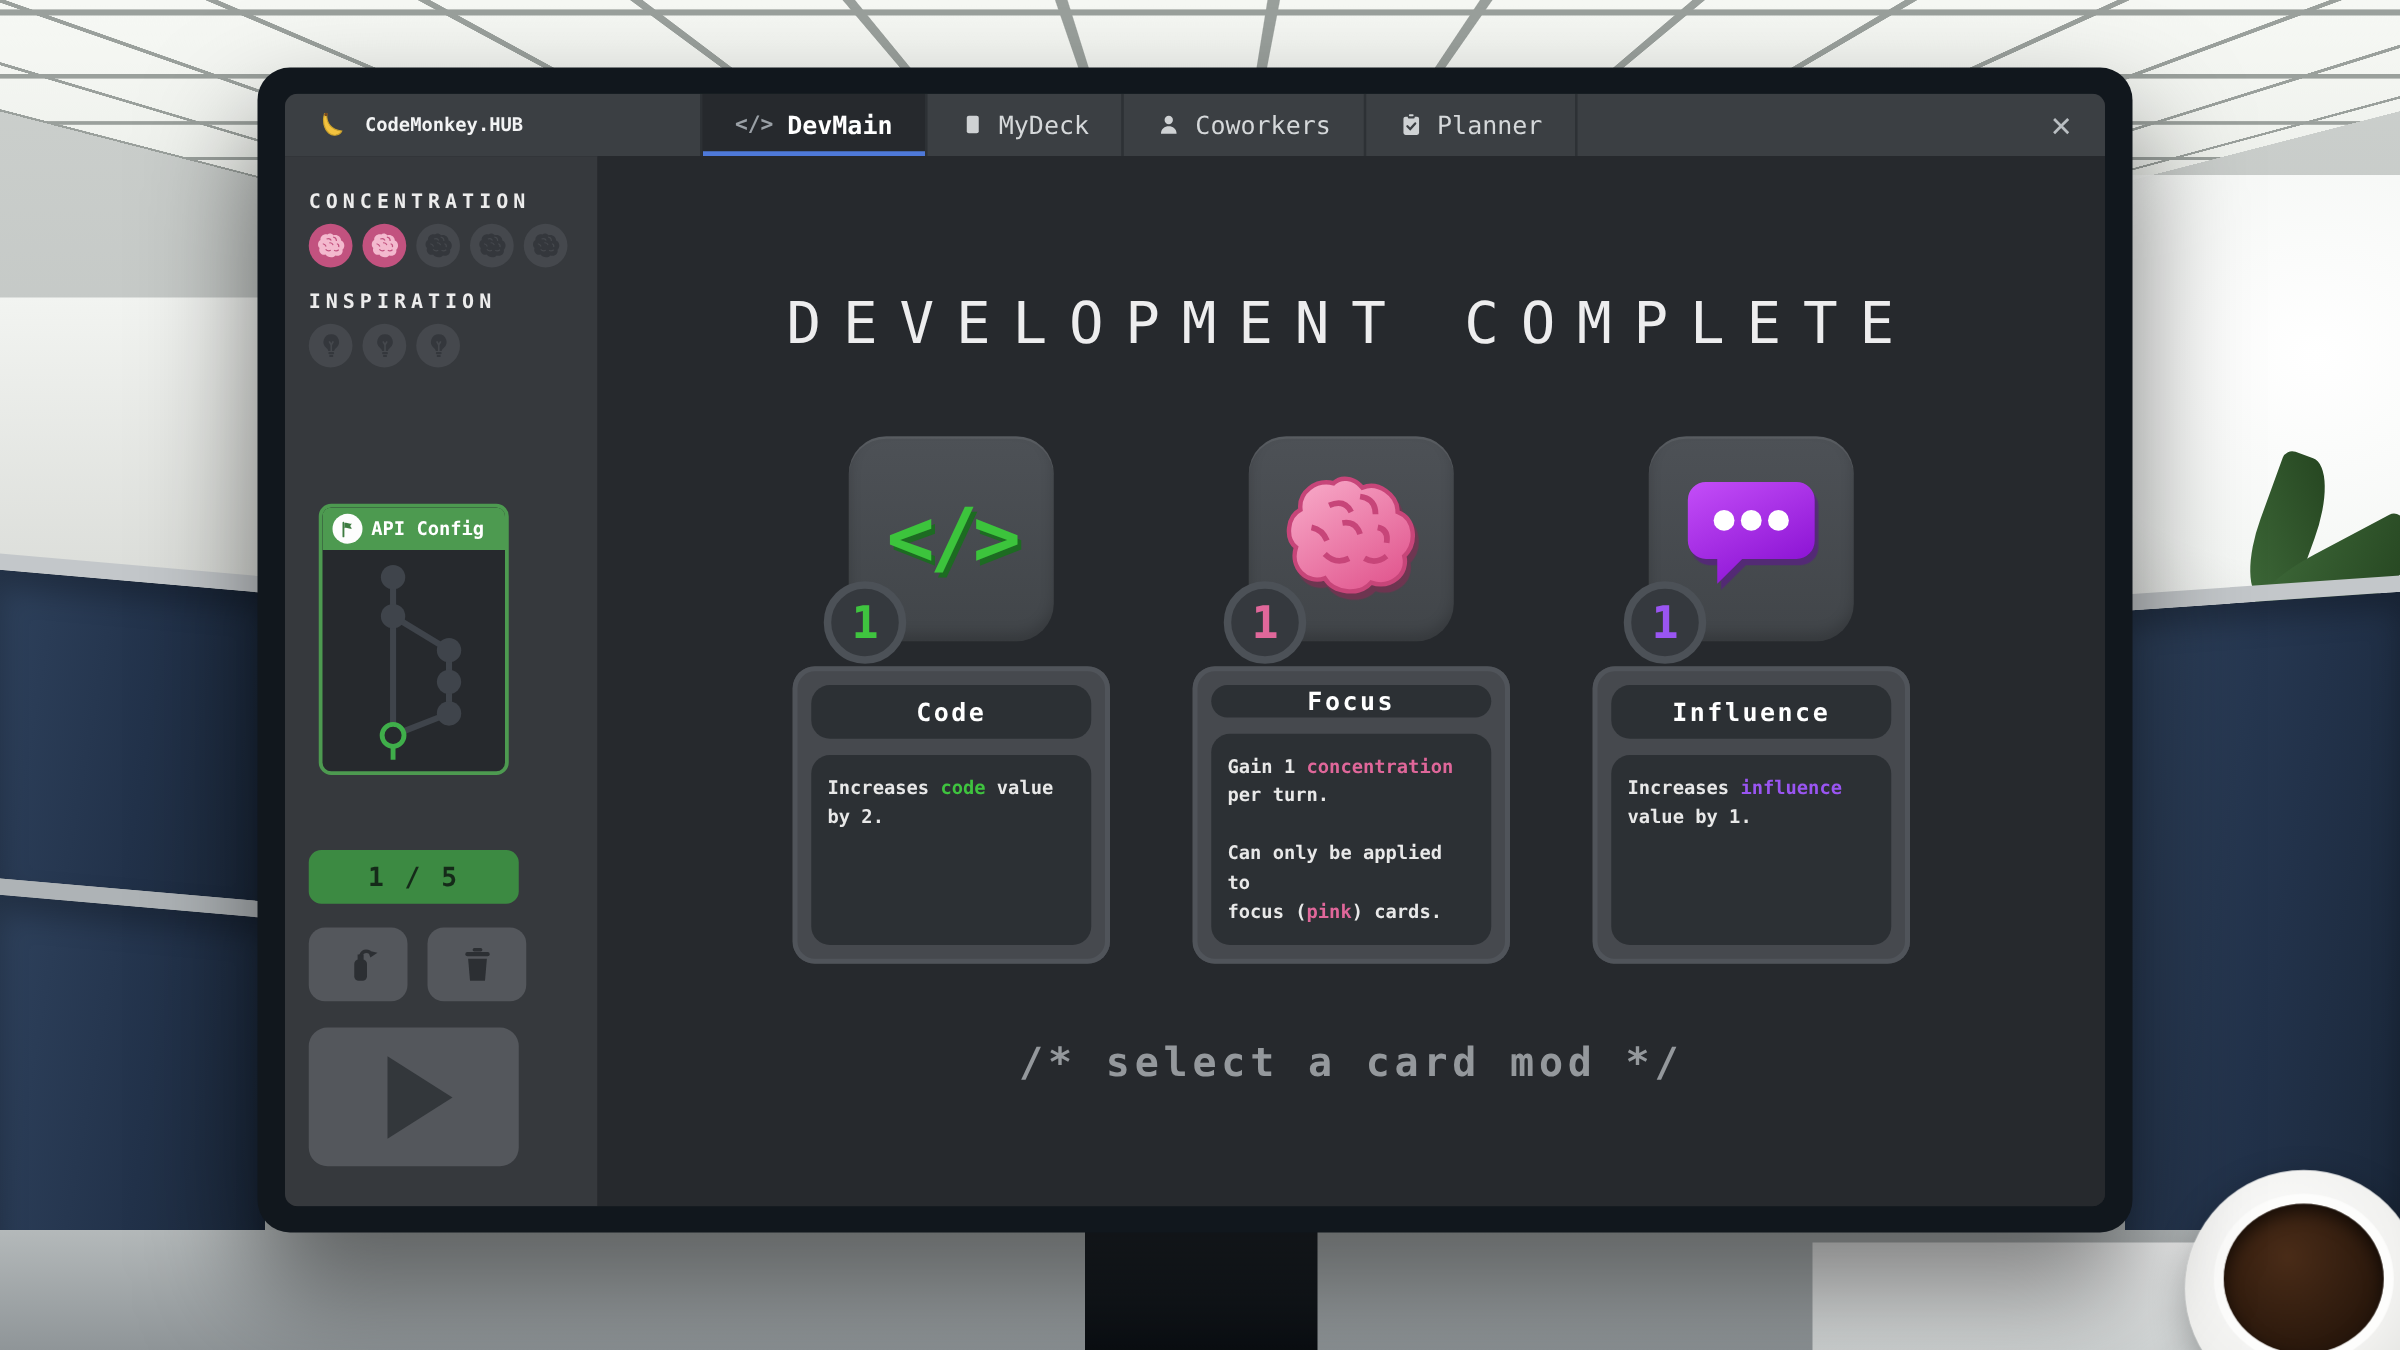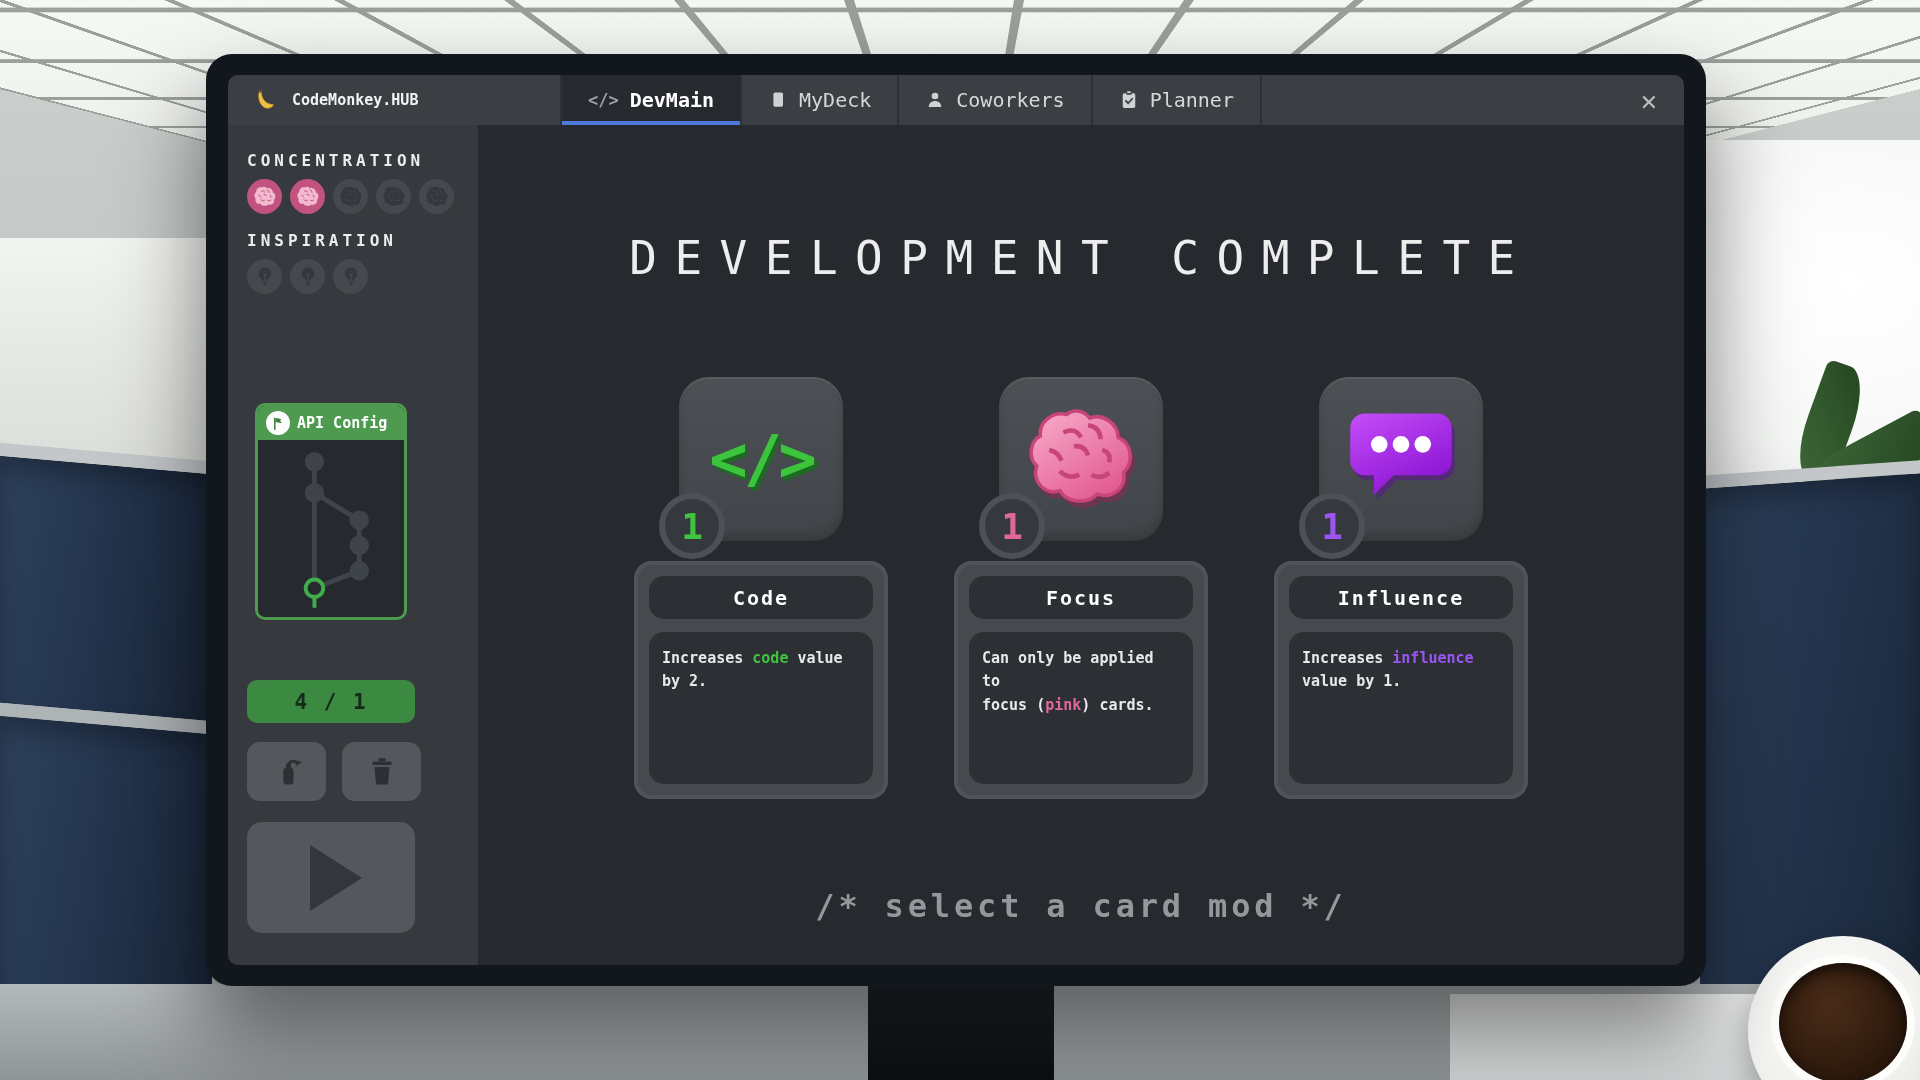--- a/index.html
+++ b/index.html
@@ -72,21 +72,21 @@
 
   .counter { margin-top:60px; width:168px; height:43px; border-radius:10px; background:var(--counter_green); color:#152a19;
     font-size:21px; font-weight:700; display:flex; align-items:center; justify-content:center; letter-spacing:2px; }
   .btn-row { display:flex; gap:16px; margin-top:19px; }
   .sq-btn { width:79px; height:59px; border-radius:13px; background:#54575c; display:flex; align-items:center; justify-content:center; cursor:pointer; }
   .sq-btn svg { width:36px; height:36px; fill:#2c2f33; stroke:#2c2f33; }
   .play-btn { margin-top:21px; width:168px; height:111px; border-radius:15px; background:#54575c; display:flex; align-items:center; justify-content:center; cursor:pointer; }
   .play-tri { width:0; height:0; border-left:52px solid #33373b; border-top:33px solid transparent; border-bottom:33px solid transparent; margin-left:10px; }
 
   
-  .main { flex:1; display:flex; flex-direction:column; align-items:center; background:#26292d;gap:28px; }
+  .main { flex:1; display:flex; flex-direction:column; align-items:center; background:#26292d; }
   .dev-title { margin-top:106px; font-size:46px; font-weight:500; color:#ededee; letter-spacing:.38em; white-space:nowrap; }
   .mods-row { display:flex; gap:66px; margin-top:64px; }
   .mod-group { display:flex; flex-direction:column; align-items:center; cursor:pointer; }
   .tile { position:relative; width:164px; height:164px; border-radius:30px;
     background:linear-gradient(#4d5156,#414549); box-shadow:inset 0 2px 0 rgba(255,255,255,.07), inset 0 -6px 10px rgba(0,0,0,.18);
     display:flex; align-items:center; justify-content:center; }
   .badge { position:absolute; left:-20px; bottom:-18px; width:66px; height:66px; border-radius:50%; background:#35393e;
     border:6px solid #4c5157; display:flex; align-items:center; justify-content:center; }
   .badge-num { font-size:36px; font-weight:700; }
   .code-glyph { font-size:64px; font-weight:700; color:#3cc43c; text-shadow:3px 4px 0 #1d6b22; letter-spacing:-4px; }
@@ -266,21 +266,21 @@
             <circle cx="58" cy="52" r="10"></circle>
             <circle cx="104" cy="80" r="10"></circle>
             <circle cx="104" cy="106" r="10"></circle>
             <circle cx="104" cy="132" r="10"></circle>
           </g>
           <circle cx="58" cy="150" r="9" fill="#26292d" stroke="#3fae4a" stroke-width="4"></circle>
           <line x1="58" y1="159" x2="58" y2="170" stroke="#3fae4a" stroke-width="4"></line>
         </svg>
       </div>
 
-      <div class="counter">4 / 1</div>
+      <div class="counter">1 / 5</div>
 
       <div class="btn-row">
         <div class="sq-btn">
           <svg viewBox="0 0 24 24">
             <rect x="9.6" y="9" width="6.8" height="11.4" rx="2.4" stroke="none"></rect>
             <rect x="11.4" y="6.4" width="3.2" height="3" stroke="none"></rect>
             <path d="M13 7c1-2.2 2.8-2.8 5-1.8" fill="none" stroke-width="1.8"></path>
             <path d="M16.8 4.2l5.2 1.2-3.8 2.6z" stroke="none"></path>
           </svg>
         </div>
@@ -330,20 +330,21 @@
      <path fill="url(#gpink)" stroke="#c74579" stroke-width="2" d="M24 6 C16 4 8 10 9 18 C3 21 2 31 7 35 C4 44 12 52 20 49 C24 56 36 57 41 51 C50 54 58 47 56 39 C62 33 61 22 53 19 C53 11 44 5 37 8 C33 3 27 3 24 6 Z"></path>
      <path d="M22 16q7-3 10 3 M36 12q7 1 7 8 M14 26q5 1 7 6 M28 24q6-1 8 5 M44 26q5 1 4 7 M20 38q5 5 11 2 M38 40q5 3 10-1" fill="none" stroke="#c74579" stroke-width="2.6"></path>
                   </svg></span>
       <div class="badge">
                   <span class="badge-num" style="color: rgb(224, 103, 154);">1</span>
                 </div>
     </div>
     <div class="info-card">
       <div class="info-title">Focus</div>
       <div class="info-desc">
+                  <div class="desc-para"><span>Gain 1 </span><span style="color: rgb(224, 103, 154);">concentration</span><br><span>per turn.</span></div>
                   <div class="desc-para"><span>Can only be applied to</span><br><span>focus (</span><span style="color: rgb(224, 103, 154);">pink</span><span>) cards.</span></div>
                 </div>
     </div>
   </div>
 
   <div class="mod-group">
     <div class="tile">
       <span class="tile-icon-slot"><svg viewBox="0 0 64 58" class="big bubble-shadow">
                     <defs>
                       <linearGradient id="gpurp" x1="0" y1="0" x2=".6" y2="1">

